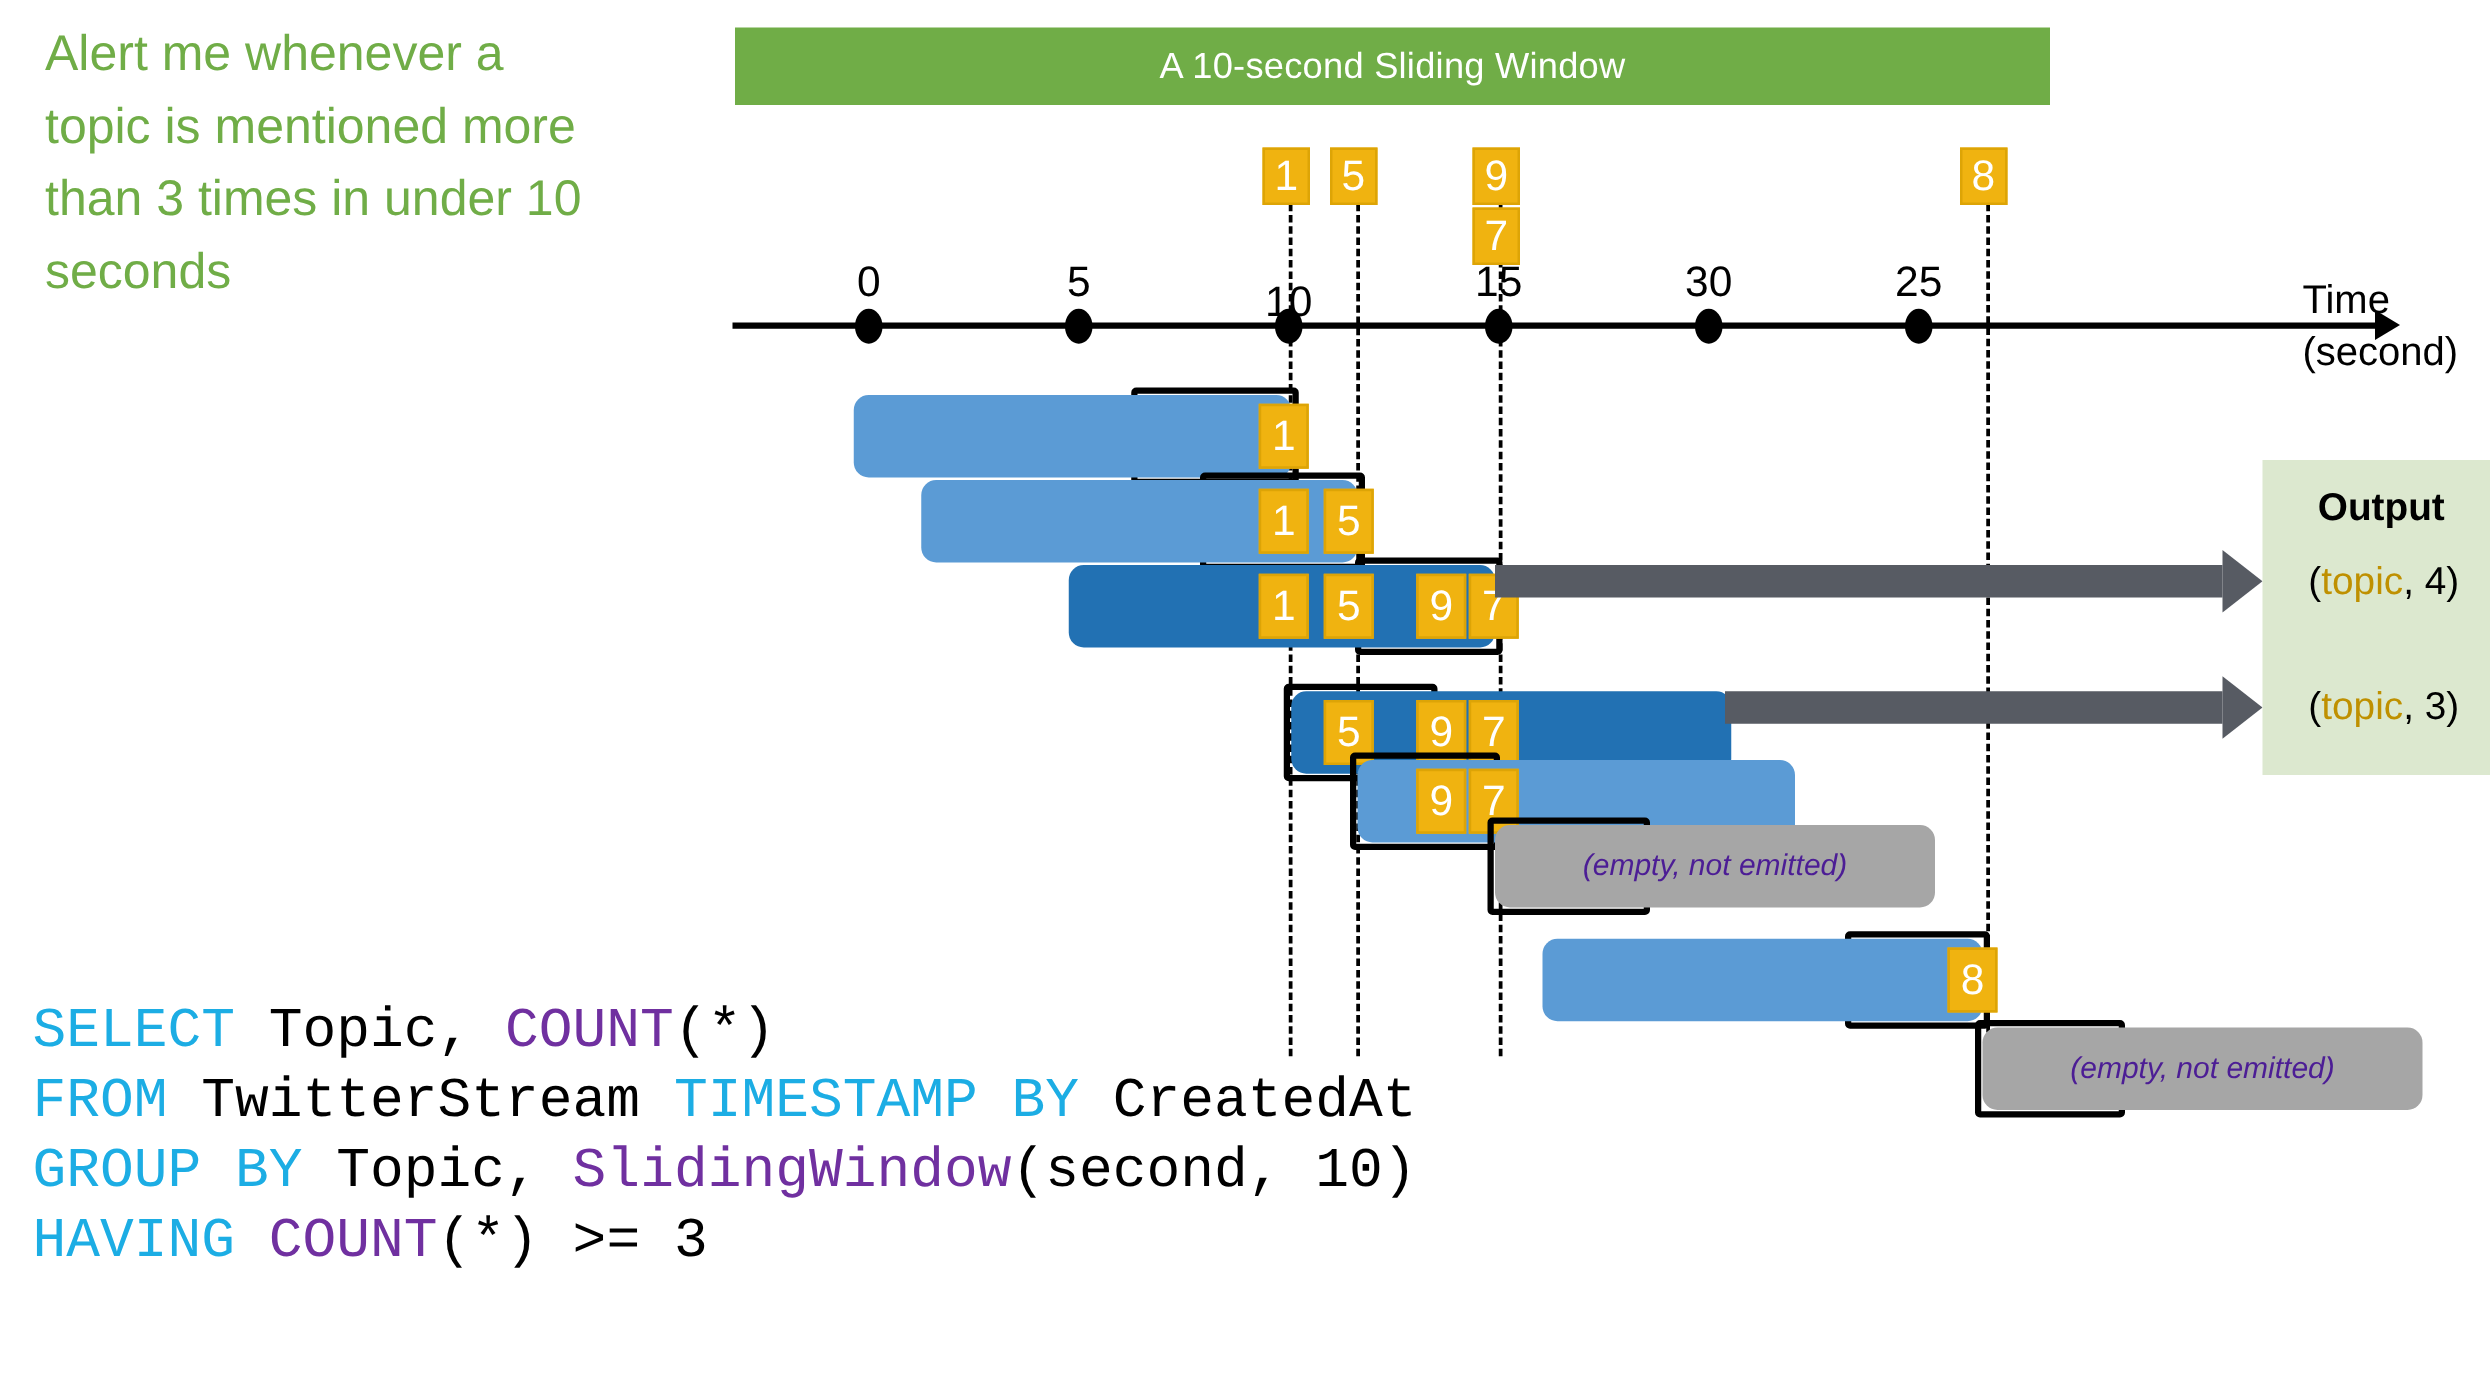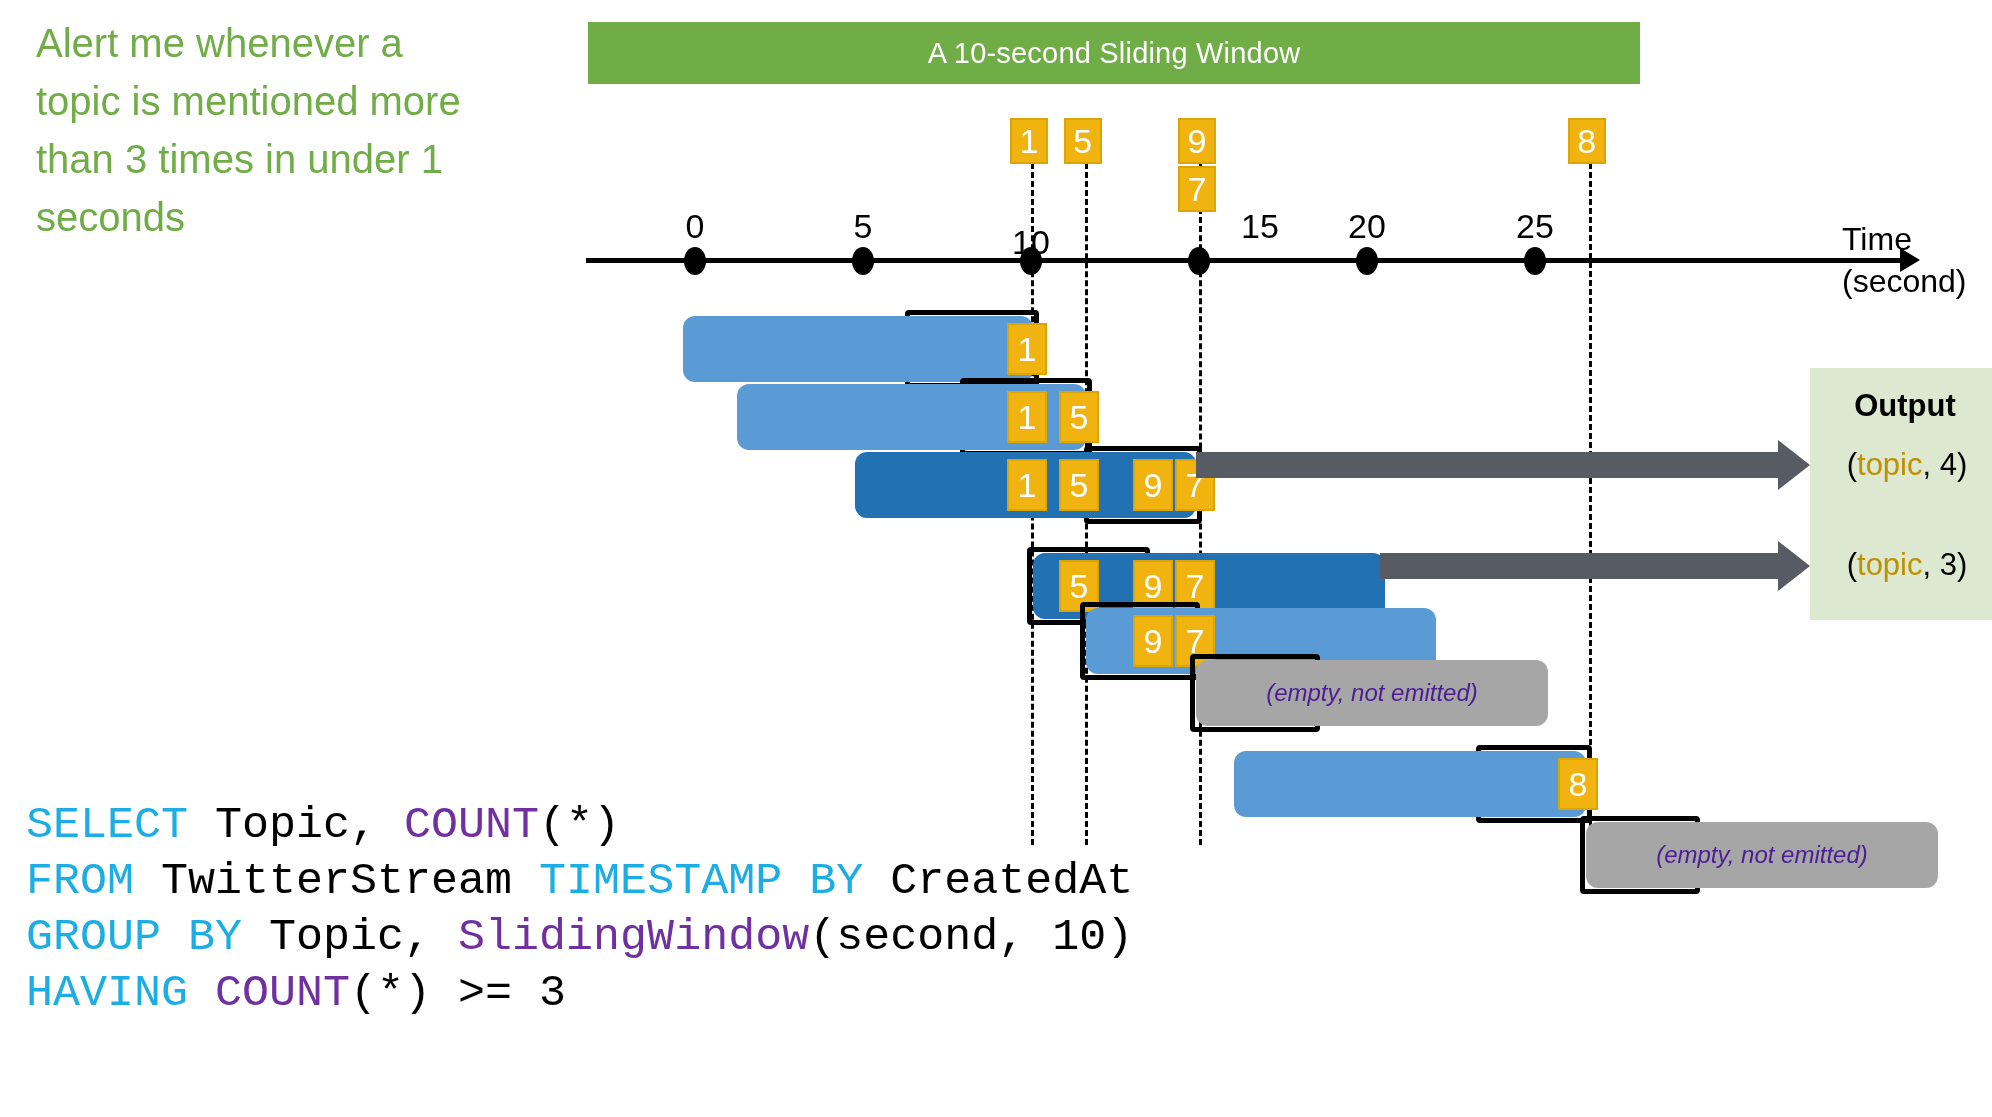--- a/index.html
+++ b/index.html
@@ -128,21 +128,21 @@
     font-size:31px;font-weight:bold;color:#000;
   }
   .output-row{
     left:1812px;width:190px;text-align:center;
     font-size:31px;color:#000;
   }
 </style>
 </head>
 <body>
 
-<div class="abs" id="prompt-text">Alert me whenever a topic is mentioned more than 3 times in under 1 seconds</div>
+<div class="abs" id="prompt-text">Alert me whenever a topic is mentioned more than 3 times in under 10 seconds</div>
 
 <div class="abs" id="note-block">
 </div>
 
 <div class="abs" id="sql-block"><div><span class="kw">SELECT</span><span> Topic, </span><span class="fn">COUNT</span><span>(*)</span></div><div><span class="kw">FROM</span><span> TwitterStream </span><span class="kw">TIMESTAMP BY</span><span> CreatedAt</span></div><div><span class="kw">GROUP BY</span><span> Topic, </span><span class="fn">SlidingWindow</span><span>(second, 10)</span></div><div><span class="kw">HAVING</span><span> </span><span class="fn">COUNT</span><span>(*) &gt;= 3</span></div></div>
 
 <div class="abs" id="window-title-bar">
   <span>A 10-second Sliding Window</span>
 </div>
 
@@ -153,23 +153,23 @@
   <div>(second)</div>
 </div>
 <div id="axis-ticks">
     <div class="abs axis-dot" style="left: 695px;"></div>
     <div class="abs axis-tick-label" style="left: 695px;">0</div>
     <div class="abs axis-dot" style="left: 863px;"></div>
     <div class="abs axis-tick-label" style="left: 863px;">5</div>
     <div class="abs axis-dot" style="left: 1031px;"></div>
     <div class="abs axis-tick-label" style="left: 1031px; margin-top: 16px;">10</div>
     <div class="abs axis-dot" style="left: 1199px;"></div>
-    <div class="abs axis-tick-label" style="left: 1260px;">15</div>
+    <div class="abs axis-tick-label" style="left: 1199px;">15</div>
     <div class="abs axis-dot" style="left: 1367px;"></div>
-    <div class="abs axis-tick-label" style="left: 1367px;">20</div>
+    <div class="abs axis-tick-label" style="left: 1367px;">30</div>
     <div class="abs axis-dot" style="left: 1535px;"></div>
     <div class="abs axis-tick-label" style="left: 1535px;">25</div>
   </div>
 
 <div id="event-lines">
     <div class="abs dashed-line" style="left: 1031px; height: 700px;"></div>
     <div class="abs dashed-line" style="left: 1084.76px; height: 700px;"></div>
     <div class="abs dashed-line" style="left: 1199px; height: 700px;"></div>
     <div class="abs dashed-line" style="left: 1588.76px; height: 735px;"></div>
   </div>

